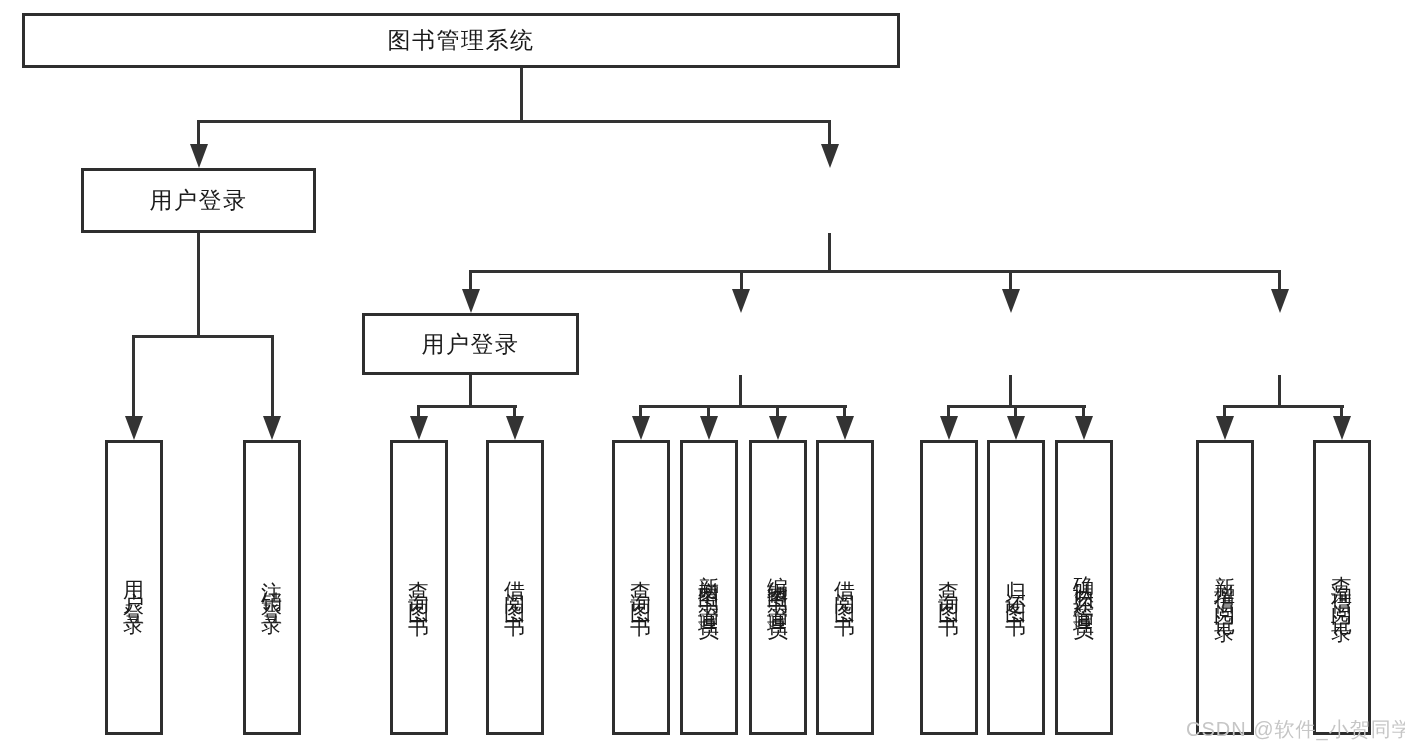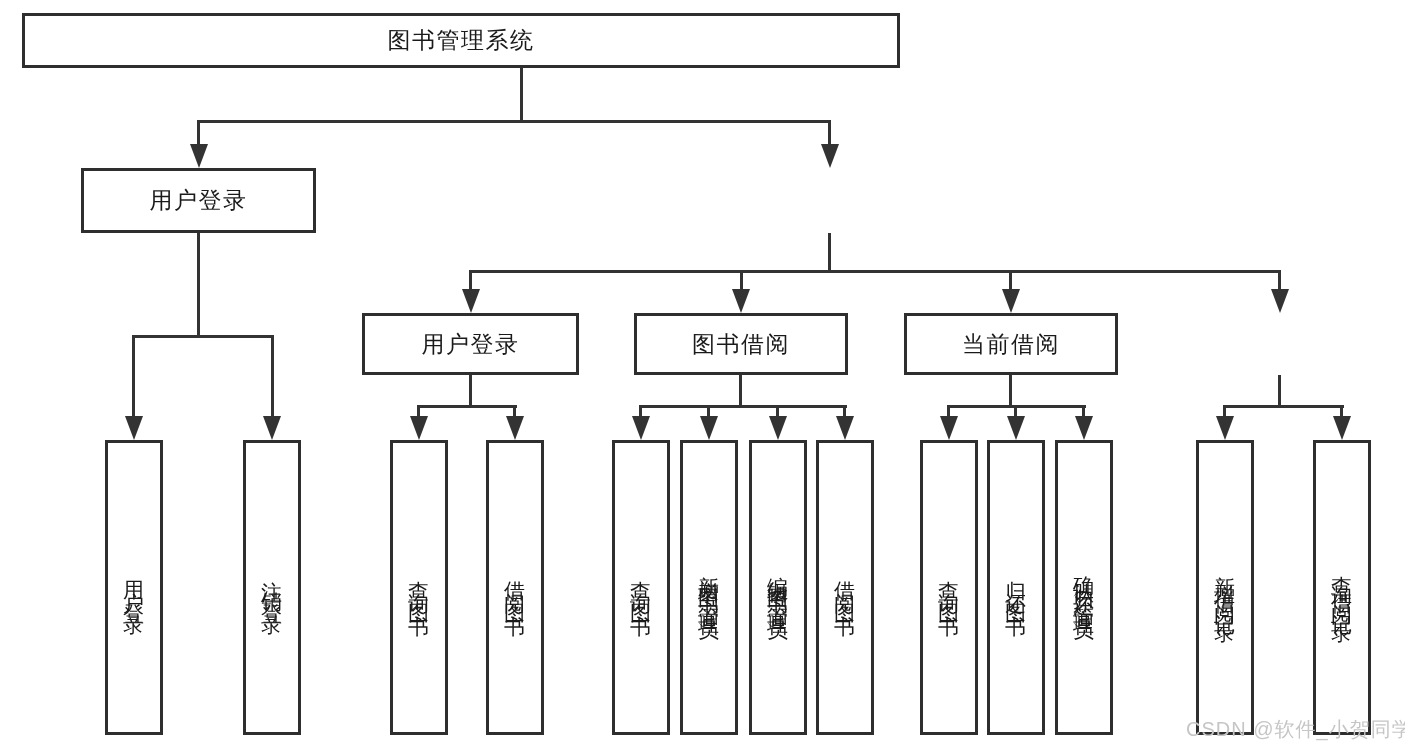--- a/index.html
+++ b/index.html
@@ -49,27 +49,21 @@
 
   <div class="box hbox" style="left:81px; top:168px; width:235px; height:65px;">
     <span>用户登录</span>
   </div>
 
 
   <div class="box hbox" style="left:362px; top:313px; width:217px; height:62px;">
     <span>用户登录</span>
   </div>
 
-  <div class="box hbox" style="left:634px; top:313px; width:214px; height:62px;">
-    <span>图书借阅</span>
-  </div>
 
-  <div class="box hbox" style="left:904px; top:313px; width:214px; height:62px;">
-    <span>当前借阅</span>
-  </div>
 
 
   <div class="box leaf ls4" style="left:105px; top:440px; width:58px; height:295px;">
     <span>用户登录</span>
   </div>
 
   <div class="box leaf ls4" style="left:243px; top:440px; width:58px; height:295px;">
     <span>注销登录</span>
   </div>
 

